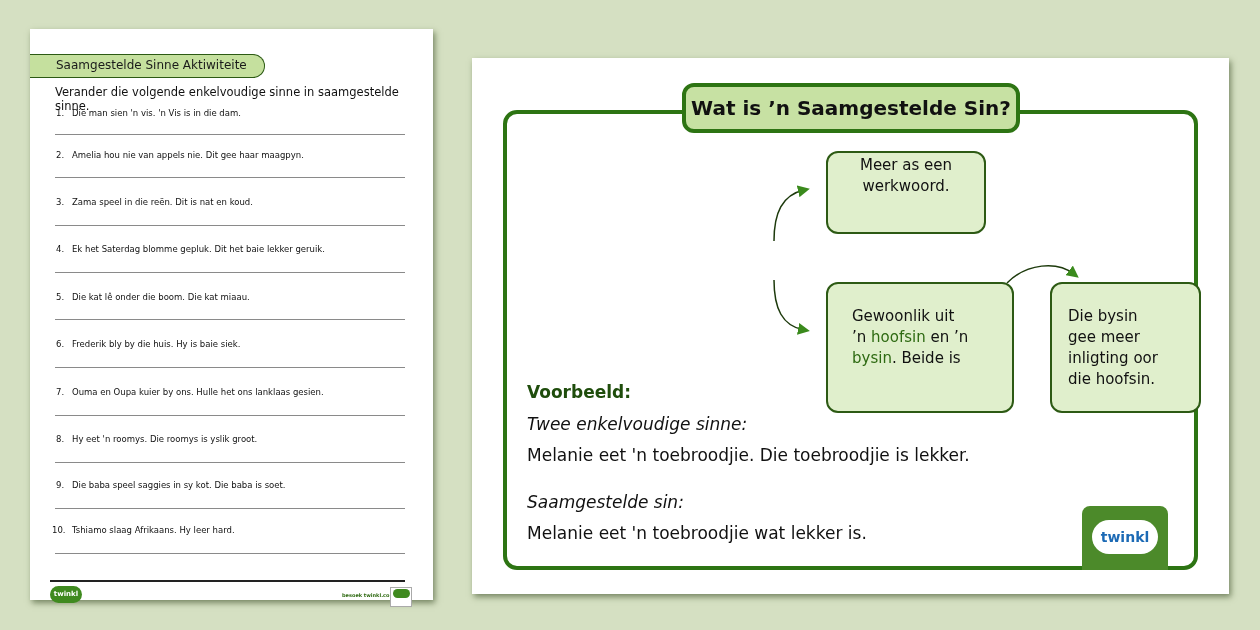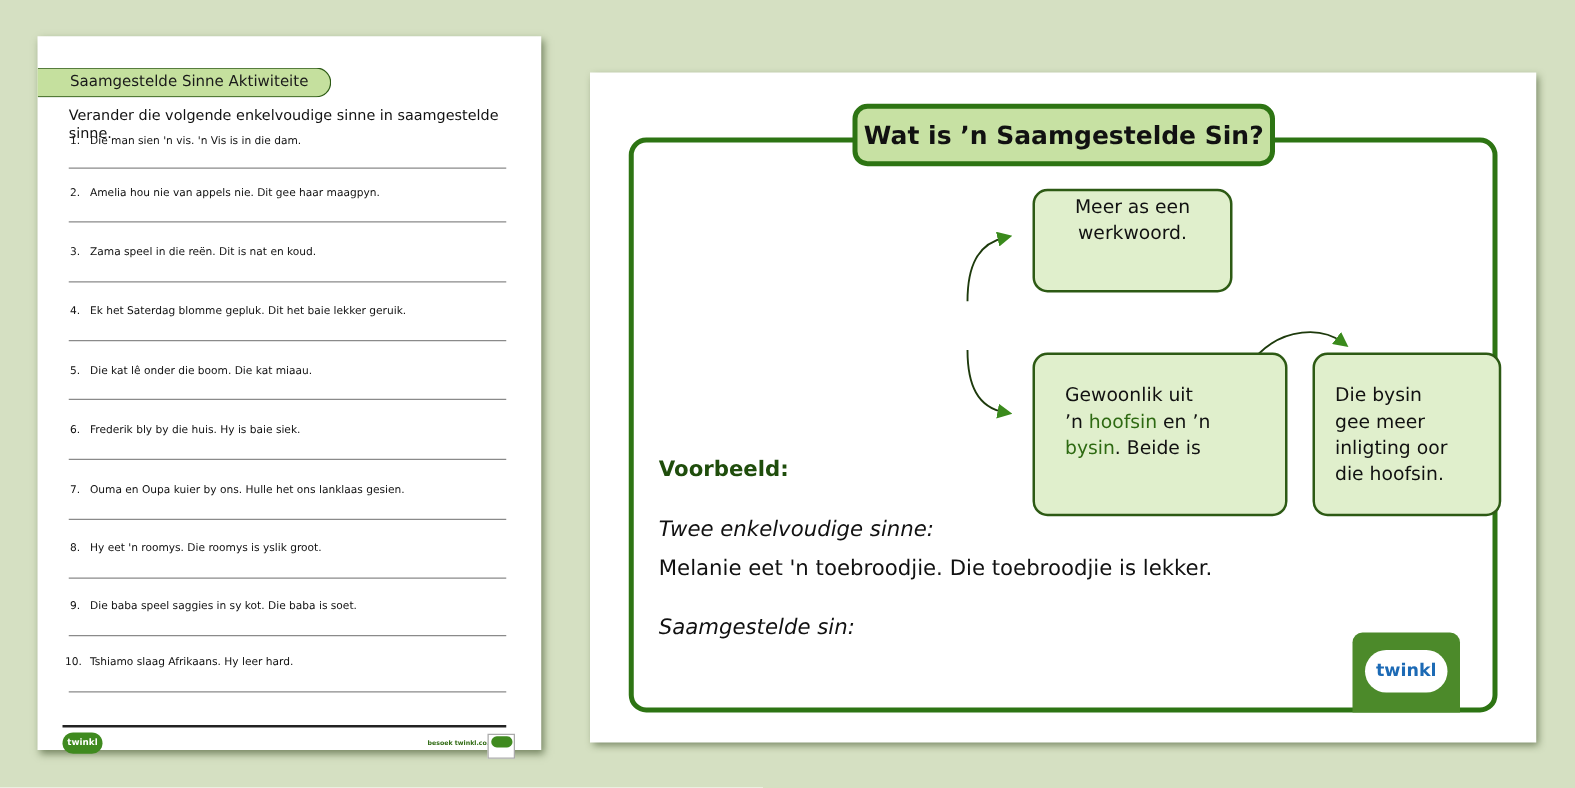--- a/index.html
+++ b/index.html
@@ -29,24 +29,24 @@
            box-shadow: 2px 3px 6px rgba(40,60,20,0.55); margin-top: 12px; }
   .frame { position: absolute; left: 31px; top: 52px; width: 695px; height: 460px;
            border: 4px solid #2d7413; border-radius: 14px; }
   .title-pill { position: absolute; left: 210px; top: 25px; width: 338px; height: 50px; background: #c7e1a3;
            border: 4px solid #2d7413; border-radius: 12px; text-align: center; line-height: 42px;
            font-size: 20px; font-weight: bold; color: #111; }
   .lead { position: absolute; left: 52px; top: 188px; font-size: 16px; color: #111; }
   .box { position: absolute; background: #e0efcc; border: 2px solid #2d5a14; border-radius: 12px; font-size: 15px;
            color: #111; line-height: 21px; }
   .box1 { left: 354px; top: 93px; width: 160px; height: 83px; text-align: center; padding-top: 2px; }
-  .box2 { left: 354px; top: 224px; width: 204px; height: 131px; padding: 22px 0 0 24px; }
+  .box2 { left: 354px; top: 224px; width: 188px; height: 131px; padding: 22px 0 0 24px; }
   .box3 { left: 578px; top: 224px; width: 151px; height: 131px; padding: 22px 0 0 16px; }
   .hl { color: #2e6a12; }
-  .voorbeeld { position: absolute; left: 55px; top: 308px; font-size: 17px; font-weight: bold; color: #1f4d0c; text-align: right; }
+  .voorbeeld { position: absolute; left: 55px; top: 324px; font-size: 17px; font-weight: bold; color: #1f4d0c; text-align: right; }
   .sub { position: absolute; left: 55px; font-size: 17px; color: #111; font-style: italic; }
   .ex { position: absolute; left: 55px; font-size: 17px; color: #111; }
   .logo-tab { position: absolute; left: 610px; top: 448px; width: 86px; height: 64px; background: #4c8a2a;
            border-radius: 8px 8px 0 0; }
   .cloud { position: absolute; left: 10px; top: 14px; width: 66px; height: 34px; background: #fff; border-radius: 17px;
            text-align: center; line-height: 34px; font-size: 14px; font-weight: bold; color: #1c6ab5; }
   svg.arrows { position: absolute; left: 0; top: 0; }
 </style>
 </head>
 <body>
@@ -115,17 +115,18 @@
     <div>Die bysin</div>
     <div>gee meer</div>
     <div>inligting oor</div>
     <div>die hoofsin.</div>
   </div>
 
   <div class="voorbeeld">Voorbeeld:</div>
   <div class="sub" style="top:356px">Twee enkelvoudige sinne:</div>
   <div class="ex" style="top:387px">Melanie eet 'n toebroodjie. Die toebroodjie is lekker.</div>
   <div class="sub" style="top:434px">Saamgestelde sin:</div>
+  <div class="ex" style="top:465px">Melanie eet 'n toebroodjie wat lekker is.</div>
 
   <div class="logo-tab">
     <div class="cloud">twinkl</div>
   </div>
 </div>
 
 </body></html>

